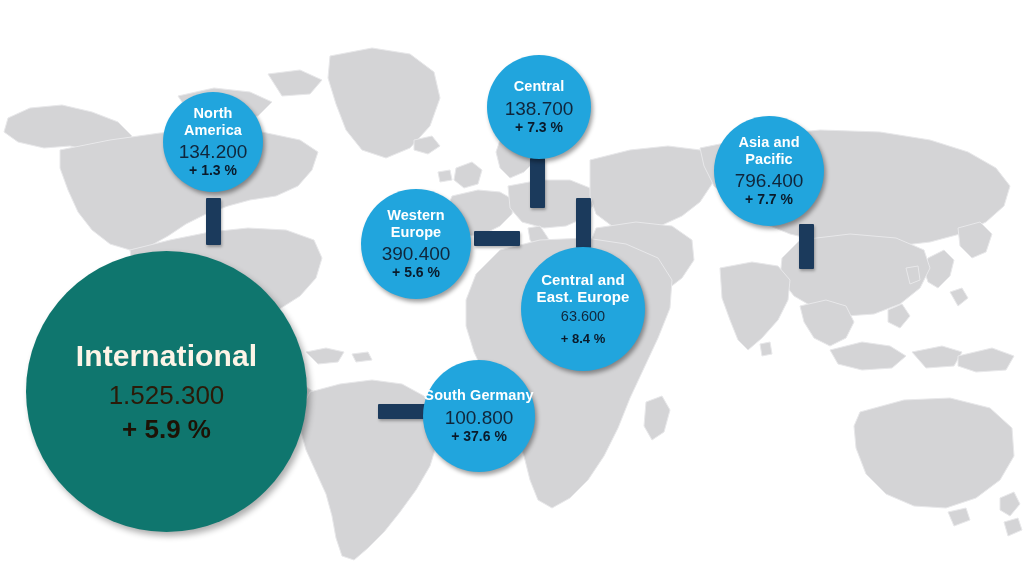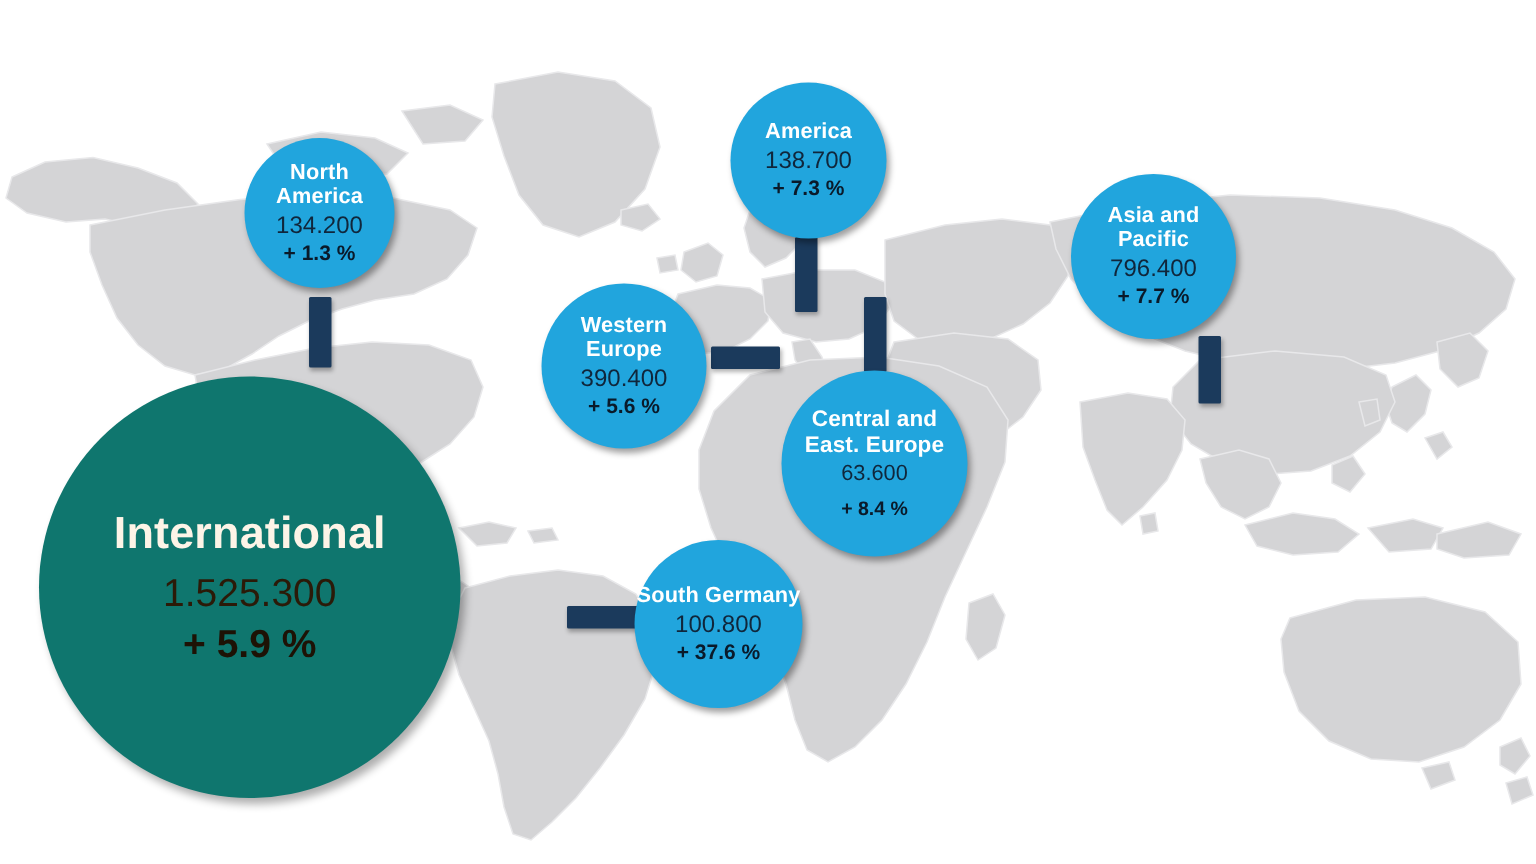--- a/index.html
+++ b/index.html
@@ -58,21 +58,21 @@
     color: #fdf4e7;
   }
   .bubble-orange .b-value {
     color: #2b1a08;
   }
   .bubble-orange .b-delta {
     color: #1d1205;
   }
   
   .sz-sm .b-name  { font-size: 14.5px; }
-  .sz-sm .b-value { font-size: 16px; margin-top: 3px; }
+  .sz-sm .b-value { font-size: 19px; margin-top: 3px; }
   .sz-sm .b-delta { font-size: 14px; margin-top: 1px; }
 
   .sz-md .b-name  { font-size: 15px; }
   .sz-md .b-value { font-size: 14.5px; margin-top: 3px; }
   .sz-md .b-delta { font-size: 13px; margin-top: 7px; }
 
   .sz-lg .b-name  { font-size: 30px; }
   .sz-lg .b-value { font-size: 26px; margin-top: 9px; }
   .sz-lg .b-delta { font-size: 26px; margin-top: 5px; }
 
@@ -186,21 +186,21 @@
 
   <div class="connector" style="left:378px; top:404px; width:48px; height:15px; border-radius:1px;"></div>
 
   <div class="bubble bubble-blue sz-sm" style="left:163px; top:92px; width:100px; height:100px;">
     <div class="b-name">North America</div>
     <div class="b-value">134.200</div>
     <div class="b-delta">+ 1.3 %</div>
   </div>
 
   <div class="bubble bubble-blue sz-sm" style="left:487px; top:55px; width:104px; height:104px;">
-    <div class="b-name">America</div>
+    <div class="b-name">Central</div>
     <div class="b-value">138.700</div>
     <div class="b-delta">+ 7.3 %</div>
   </div>
 
   <div class="bubble bubble-blue sz-sm" style="left:714px; top:116px; width:110px; height:110px;">
     <div class="b-name">Asia and Pacific</div>
     <div class="b-value">796.400</div>
     <div class="b-delta">+ 7.7 %</div>
   </div>
 

